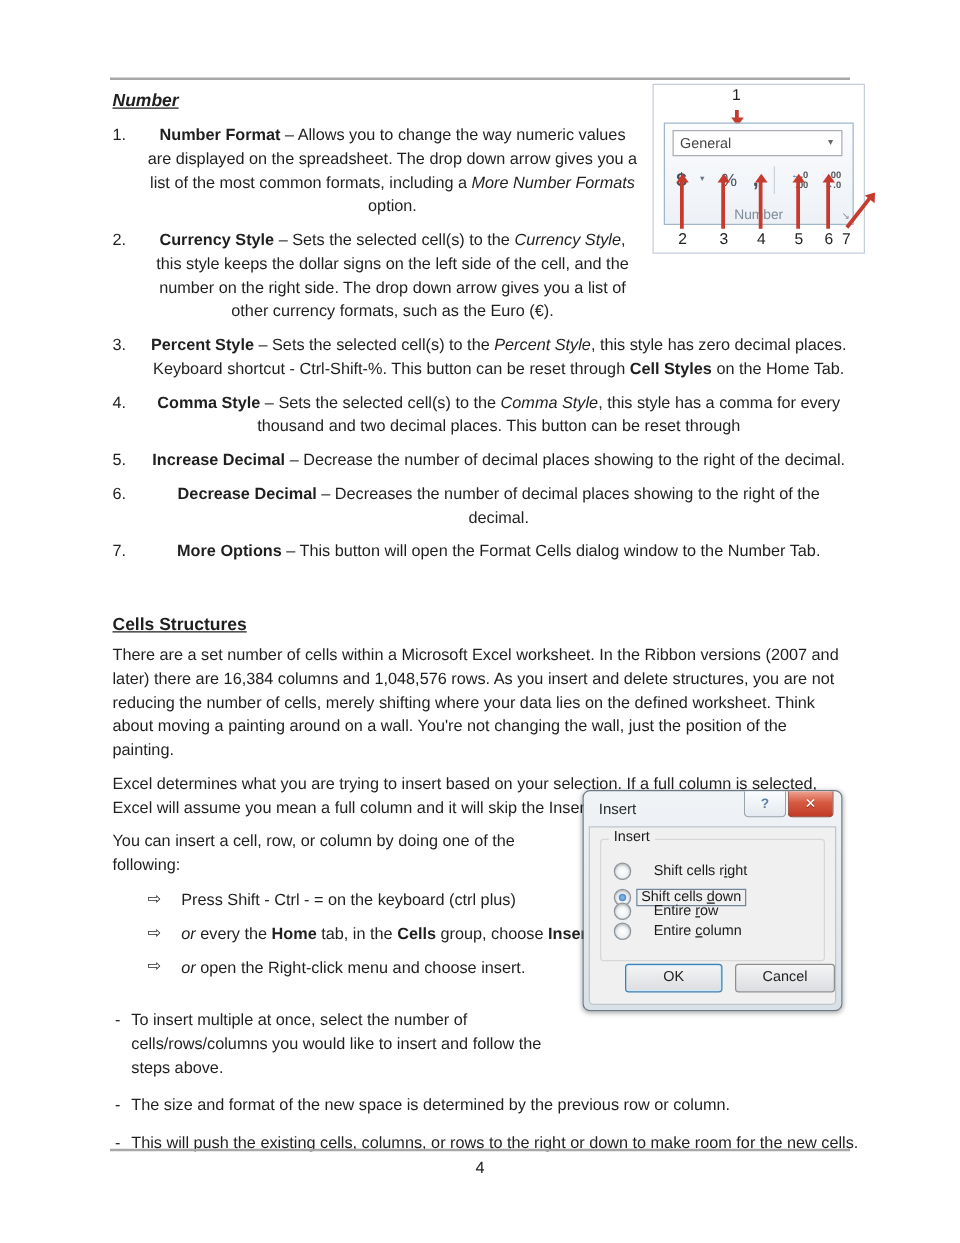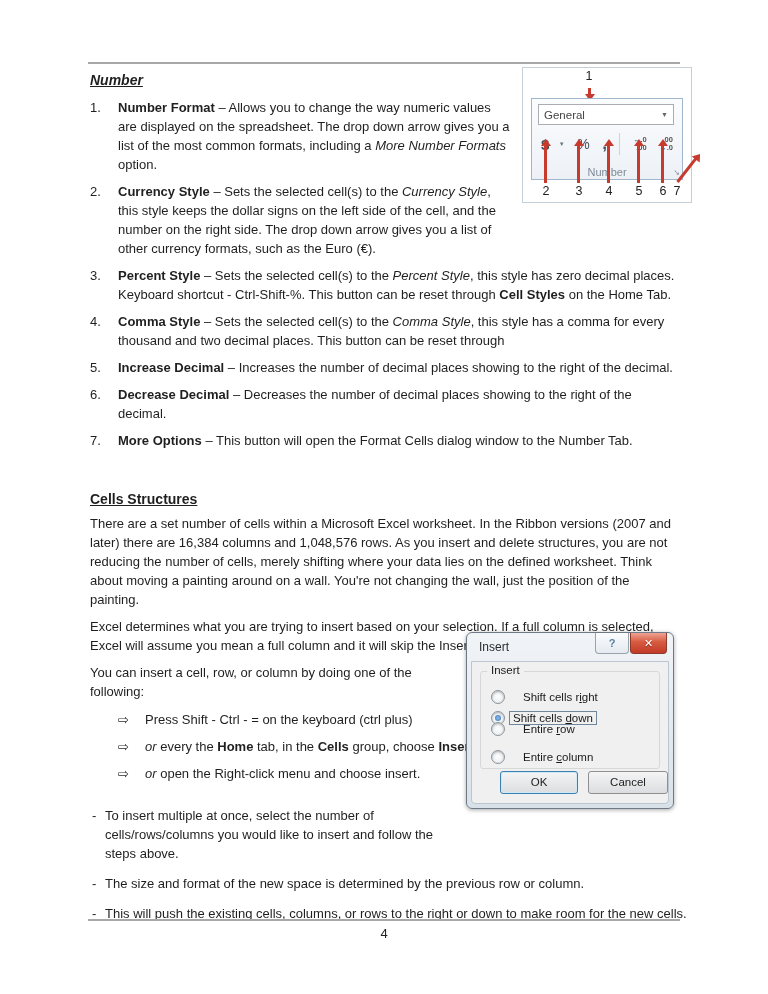--- a/index.html
+++ b/index.html
@@ -15,21 +15,21 @@
 
   .content { position:absolute; left:90px; top:71px; width:590px; font-size:13px; line-height:19px; }
 
   .h-number { font-size:14px; font-weight:700; font-style:italic; text-decoration:underline; margin:0 0 8px 0; }
   .h-cells { font-size:14px; font-weight:700; text-decoration:underline; margin:40px 0 5px 0; }
   .h-inserting { font-size:13.5px; font-weight:700; font-style:italic; margin:5px 0 0 0; }
 
   .list-item { display:flex; margin:0 0 8px 0; }
   .list-item .num { flex:none; width:28px; }
   .list-item.narrow .body { max-width:392px; }
-  .list-item .body { flex:1; }
+  .list-item .body { flex:1;text-align:center; }
 
   p.para { margin:0 0 8px 0; }
   p.w-narrow2 { width:372px; margin-bottom:9px; }
   p.tight { margin-bottom:9px; }
 
   .arrow-row { display:flex; width:385px; margin:0 0 8px 0; }
   .arrow-row.first { margin-top:2px; }
   .arrow-marker { flex:none; width:27px; margin-left:28px; font-family:"DejaVu Sans",sans-serif; font-size:13px; color:#2a2a2a; }
   .dash-row { display:flex; margin:0 0 11px 0; }
   .dash-row.first { margin-top:23px; }
@@ -107,21 +107,21 @@
     <div class="list-item">
       <span class="num">3.</span>
       <span class="body"><span style="font-weight: 700;">Percent Style</span><span> – Sets the selected cell(s) to the </span><span style="font-style: italic;">Percent Style</span><span>, this style has zero decimal places. Keyboard shortcut - Ctrl-Shift-%. This button can be reset through </span><span style="font-weight: 700;">Cell Styles</span><span> on the Home Tab.</span></span>
     </div>
     <div class="list-item">
       <span class="num">4.</span>
       <span class="body"><span style="font-weight: 700;">Comma Style</span><span> – Sets the selected cell(s) to the </span><span style="font-style: italic;">Comma Style</span><span>, this style has a comma for every thousand and two decimal places. This button can be reset through</span></span>
     </div>
     <div class="list-item">
       <span class="num">5.</span>
-      <span class="body"><span style="font-weight: 700;">Increase Decimal</span><span> – Increases the number of decimal places showing to the right of the decimal.</span></span>
+      <span class="body"><span style="font-weight: 700;">Increase Decimal</span><span> – Decrease the number of decimal places showing to the right of the decimal.</span></span>
     </div>
     <div class="list-item">
       <span class="num">6.</span>
       <span class="body"><span style="font-weight: 700;">Decrease Decimal</span><span> – Decreases the number of decimal places showing to the right of the decimal.</span></span>
     </div>
     <div class="list-item">
       <span class="num">7.</span>
       <span class="body"><span style="font-weight: 700;">More Options</span><span> – This button will open the Format Cells dialog window to the Number Tab.</span></span>
     </div>
 
@@ -215,21 +215,21 @@
             <span class="opt-label"><span>Shift cells r</span><span style="text-decoration: underline;">i</span><span>ght</span></span>
           </div>
           <div class="opt-row selected" style="top:37px;">
             <span class="radio"></span>
             <span class="opt-label"><span>Shift cells </span><span style="text-decoration: underline;">d</span><span>own</span></span>
           </div>
           <div class="opt-row" style="top:48px;">
             <span class="radio"></span>
             <span class="opt-label"><span>Entire </span><span style="text-decoration: underline;">r</span><span>ow</span></span>
           </div>
-          <div class="opt-row" style="top:76px;">
+          <div class="opt-row" style="top:64px;">
             <span class="radio"></span>
             <span class="opt-label"><span>Entire </span><span style="text-decoration: underline;">c</span><span>olumn</span></span>
           </div>
         </div>
 
         <span class="dlg-btn dlg-ok">OK</span>
         <span class="dlg-btn dlg-cancel">Cancel</span>
       </div>
     </div>
   </div>

